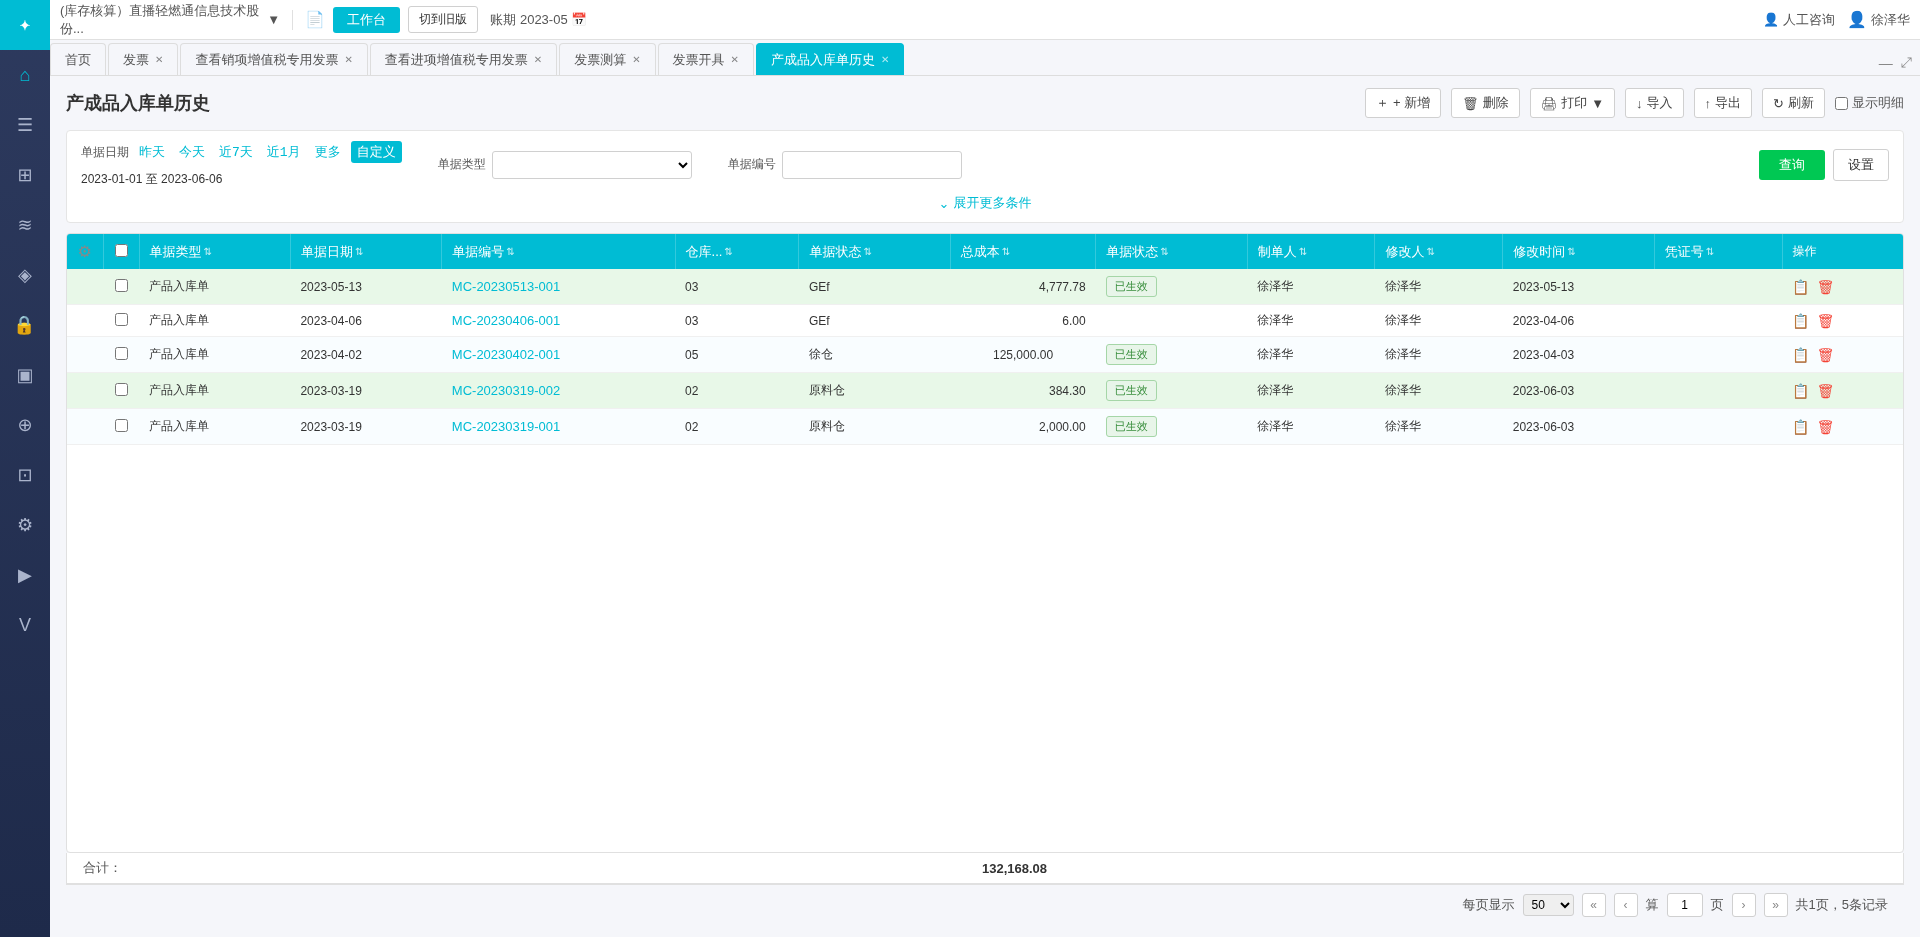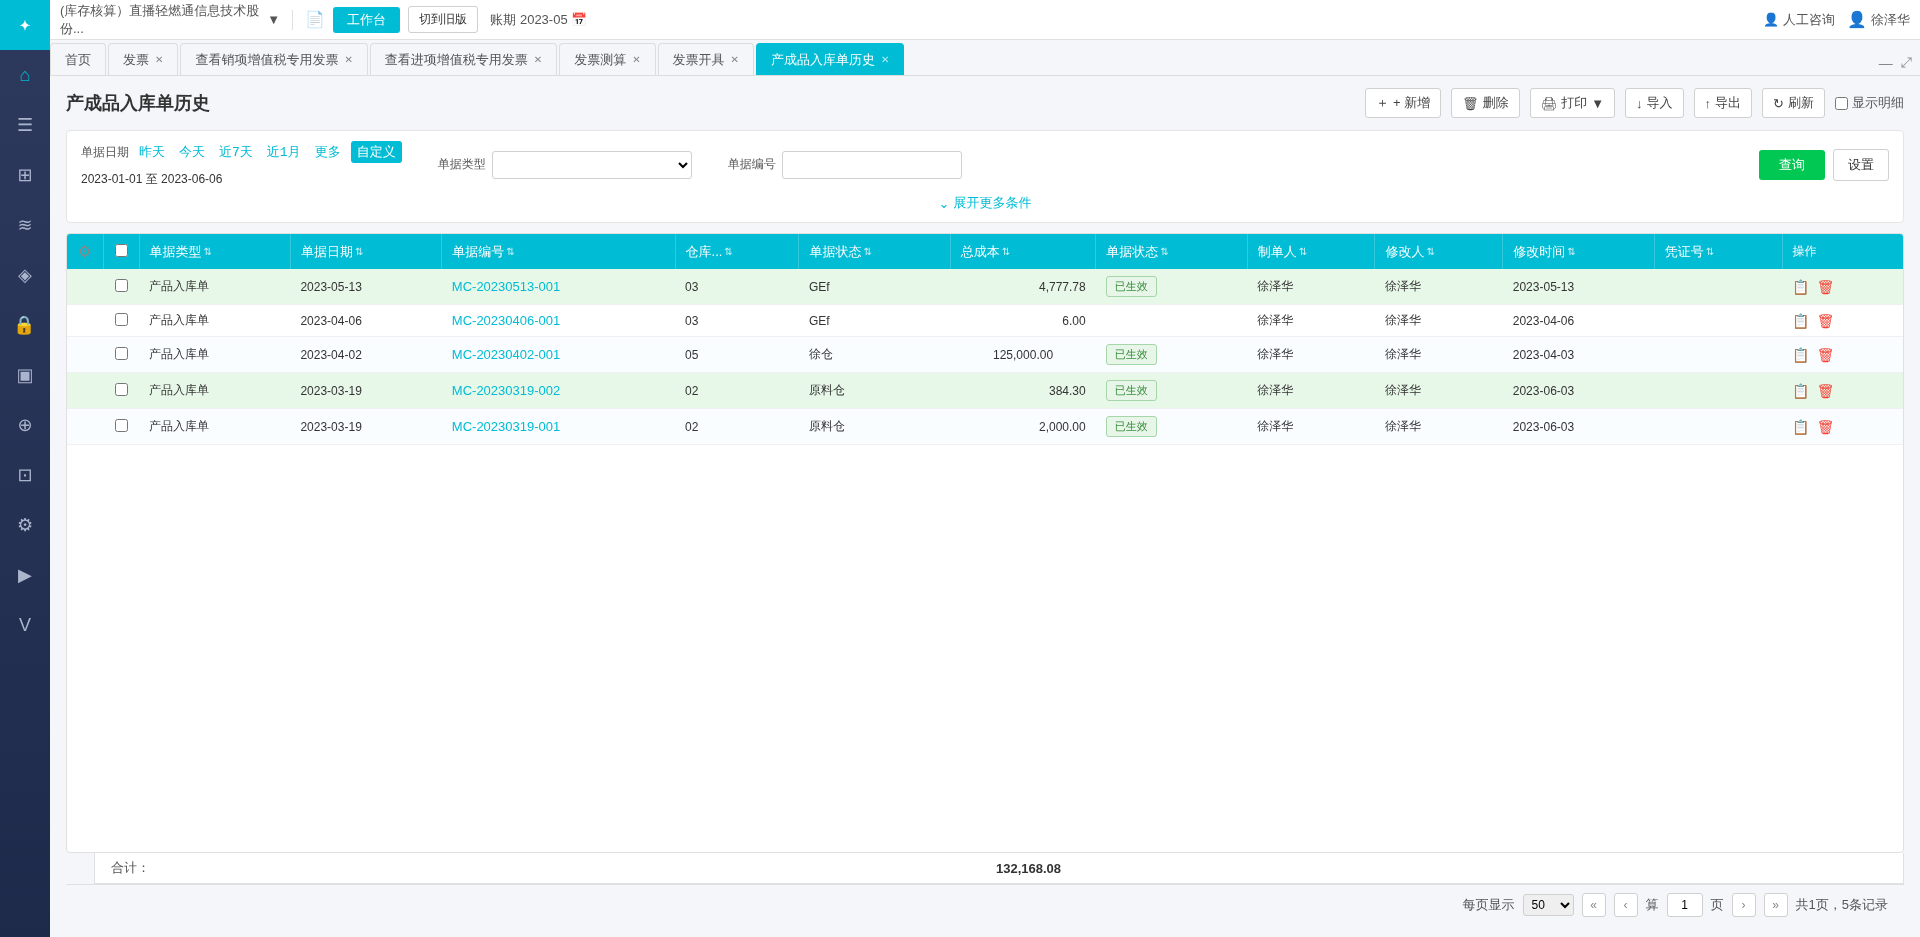--- a/index.html
+++ b/index.html
@@ -351,21 +351,20 @@
     .table-footer {
       background: #fff;
       border: 1px solid #e0e0e0;
       border-top: none;
       padding: 6px 16px;
       display: flex;
       align-items: center;
       gap: 16px;
       font-size: 12px;
       color: #555;
-      margin-left: 28px;
     }
     .footer-total { font-weight: normal; }
     .footer-total-val { font-weight: bold; color: #333; margin-left: 4px; }
 
     
     .pagination-bar {
       background: #f5f6fa;
       border-top: 1px solid #e0e0e0;
       padding: 8px 16px;
       display: flex;

